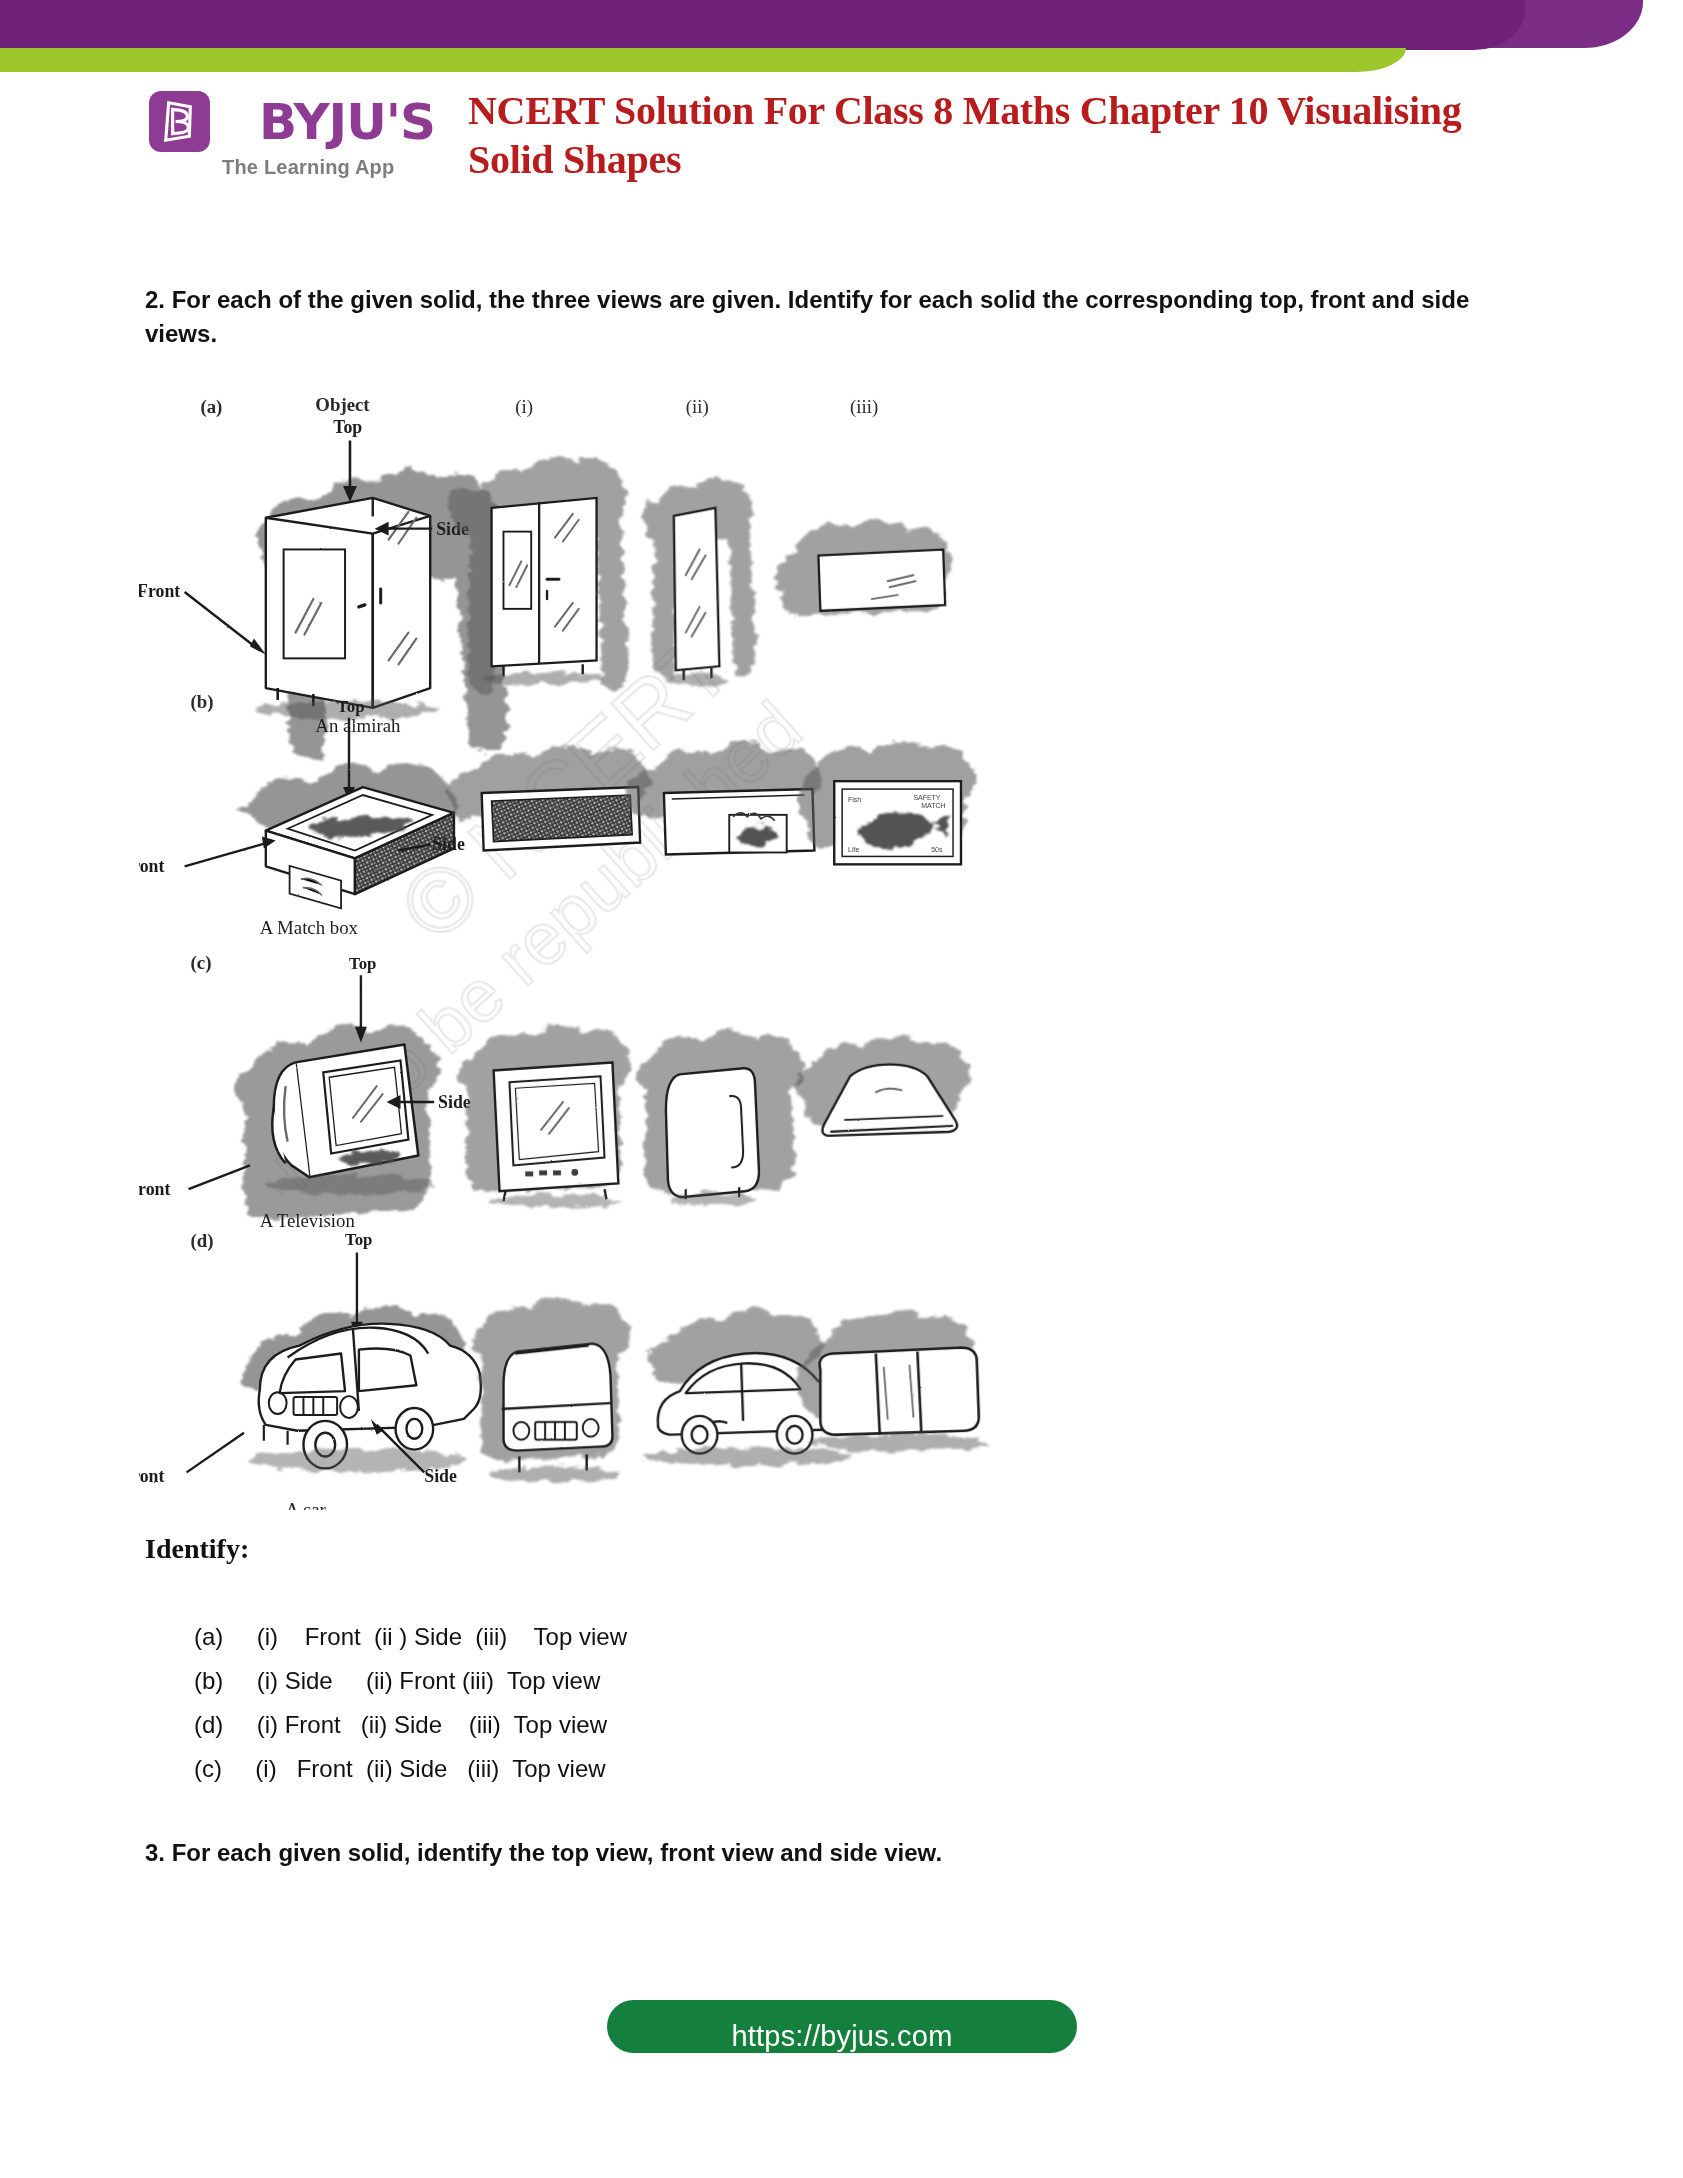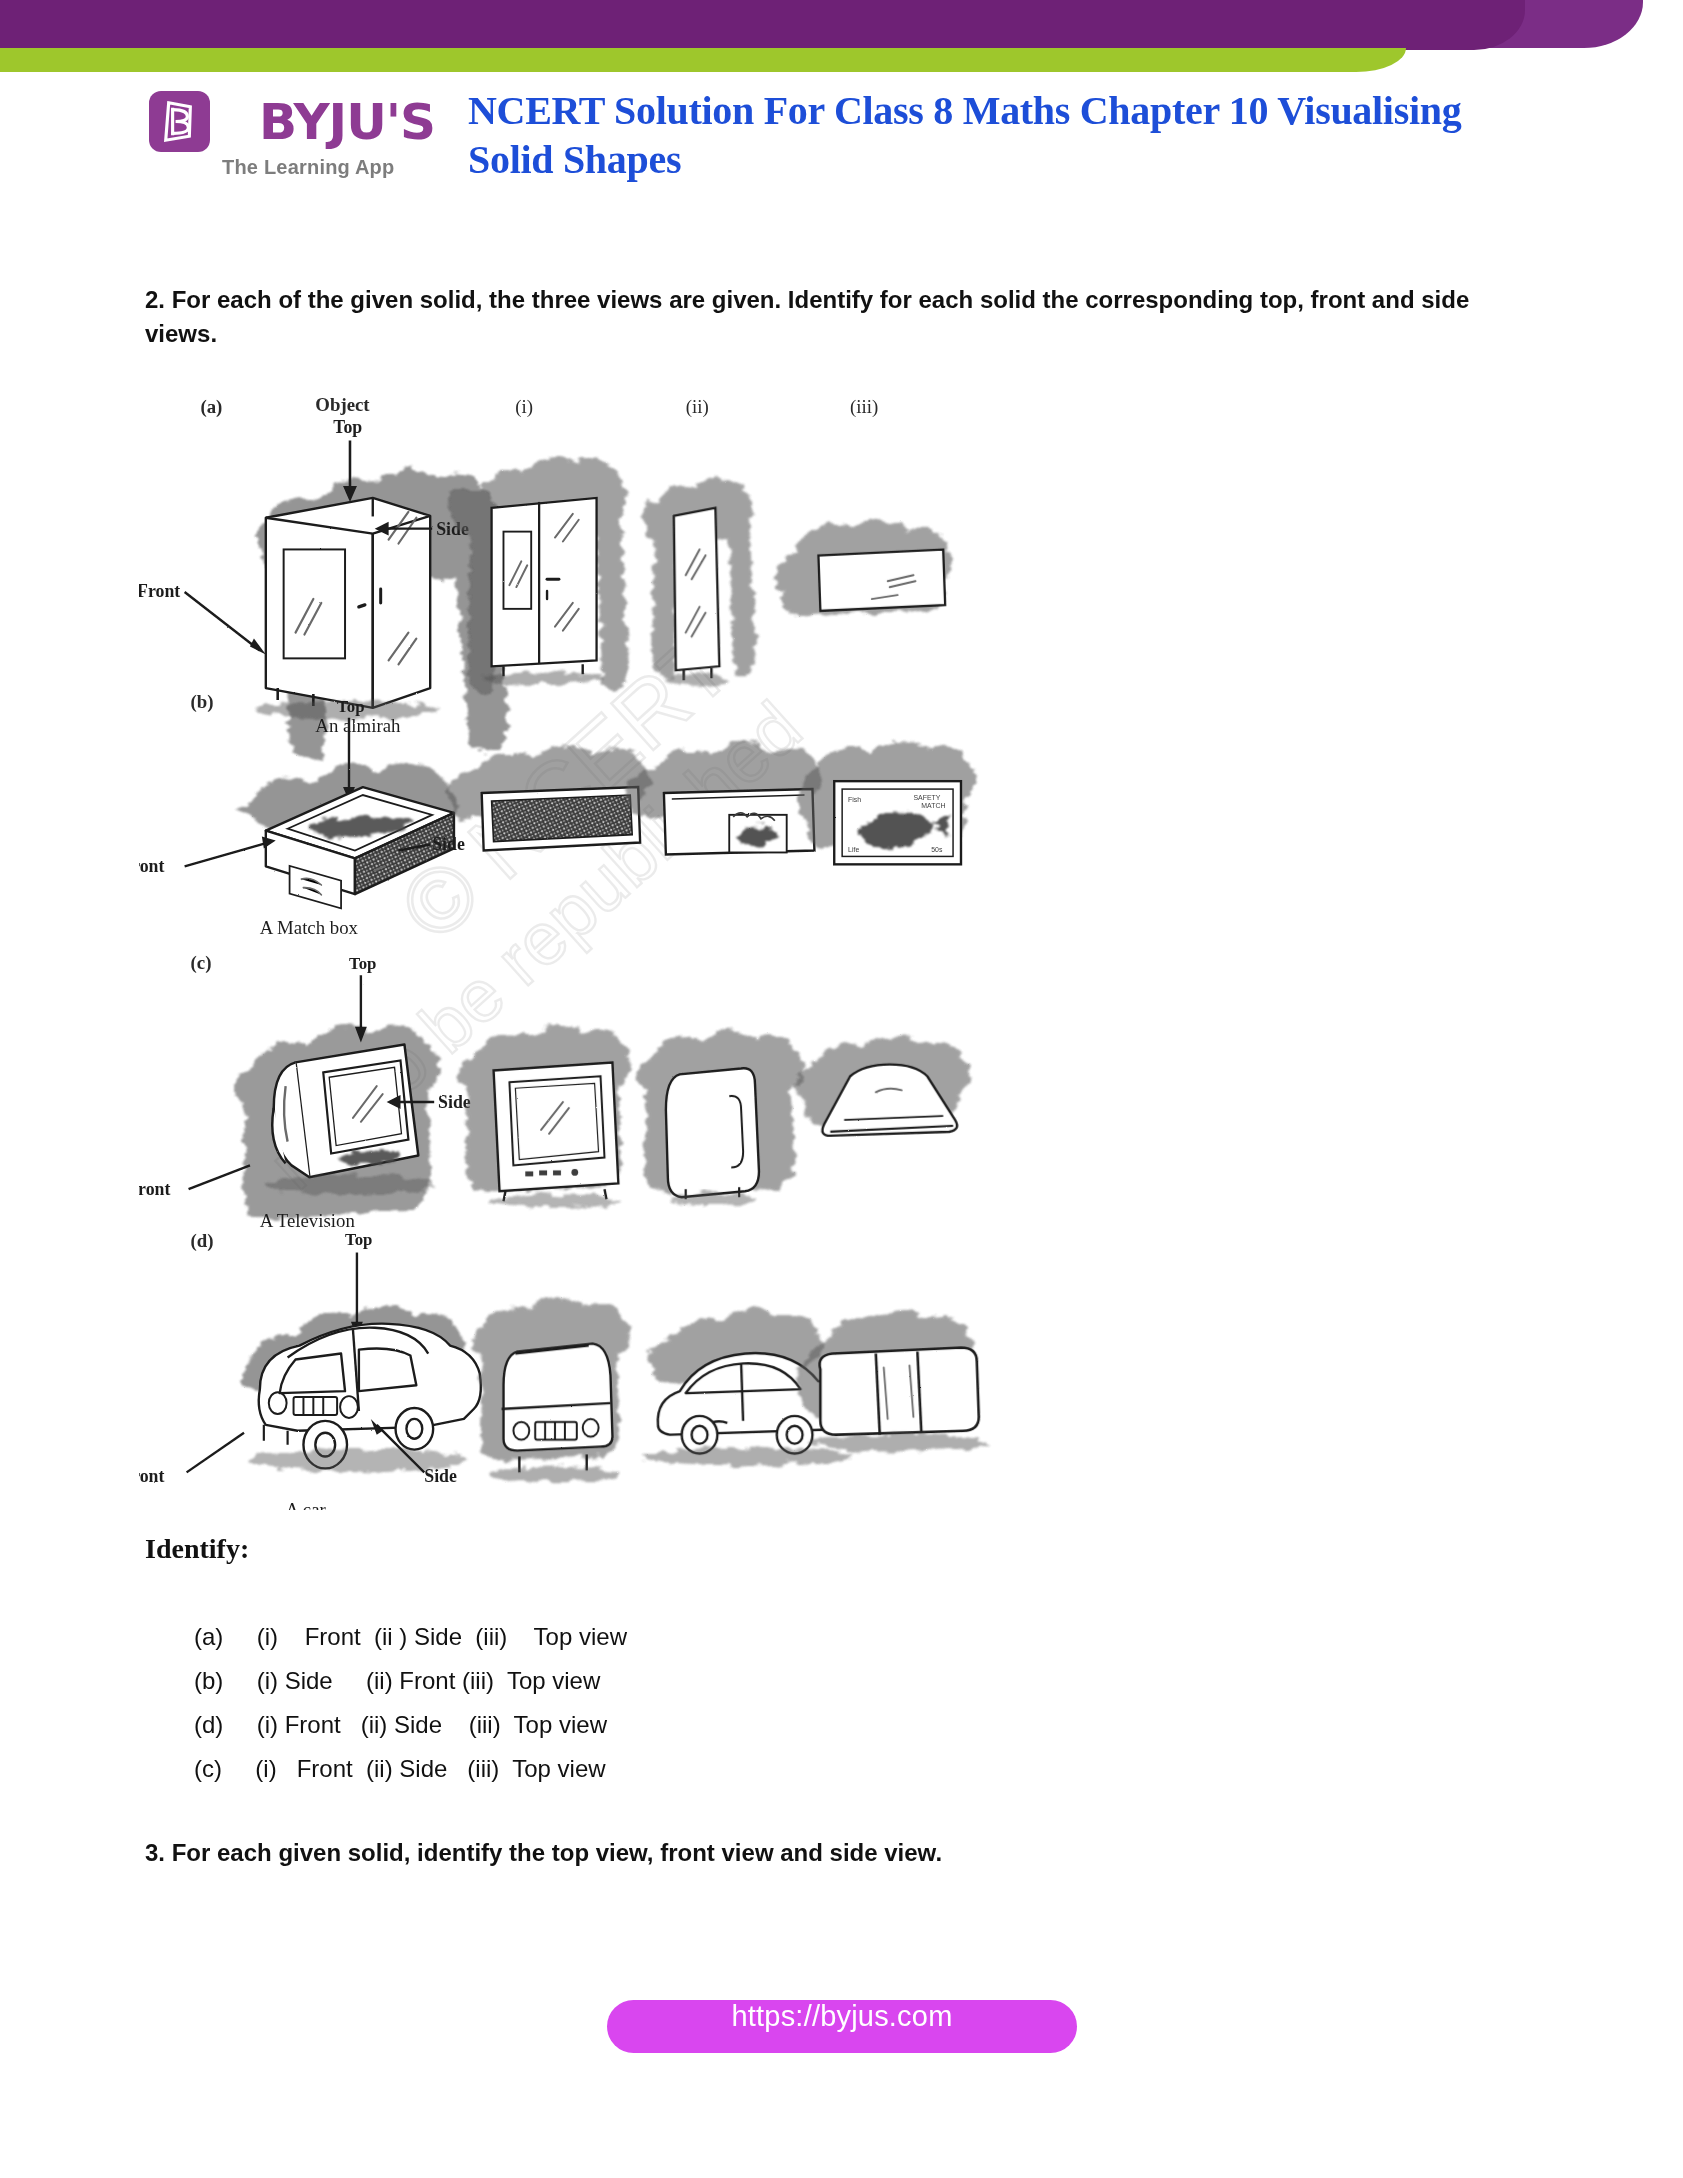--- a/index.html
+++ b/index.html
@@ -42,21 +42,21 @@
     margin-left:10px; font-family:"DejaVu Sans", sans-serif;
     font-weight:700; font-size:50px; color:#8e3b93; letter-spacing:-1px; line-height:1;
   }
   .logo-tag {
     margin-top:4px; margin-left:73px; font-family:"Liberation Sans", sans-serif;
     font-weight:700; font-size:20px; color:#7d7d7d; letter-spacing:0.2px;
   }
   .doc-title {
     margin-left:22px; flex:1;
     font-family:"Liberation Serif", serif;
-    font-weight:700; font-size:40px; line-height:1.22; color:#1d4ed8;
+    font-weight:700; font-size:40px; line-height:1.22; color:#b91c1c;
     letter-spacing:-0.3px;
   }
 
   
   .content { position:absolute; top:0; left:0; width:1683px; }
   .q-text {
     position:absolute; left:145px; width:1327px;
     font-family:"Liberation Sans", sans-serif;
     font-weight:700; font-size:24px; line-height:1.42; color:#111;
   }
@@ -75,22 +75,22 @@
     margin-bottom:20px; white-space:pre;
   }
 
   
   .figure { position:absolute; left:139px; top:391px; width:1030px; height:1119px; }
   .figure svg { display:block; }
 
   
   .footer-btn {
     position:absolute; left:607px; top:2000px; width:470px; height:53px;
-    background:#d946ef; border-radius:27px;
-    display:flex; align-items:flex-start; justify-content:center;
+    background:#15803d; border-radius:27px;
+    display:flex; align-items:flex-end; justify-content:center;
   }
   .footer-btn span {
     font-family:"Liberation Sans", sans-serif; font-size:29px; color:#ffffff; letter-spacing:0.2px;
   }
 </style>
 </head>
 <body>
 
 <div class="topbar-wrap">
   <div class="bar-purple-back"></div>

